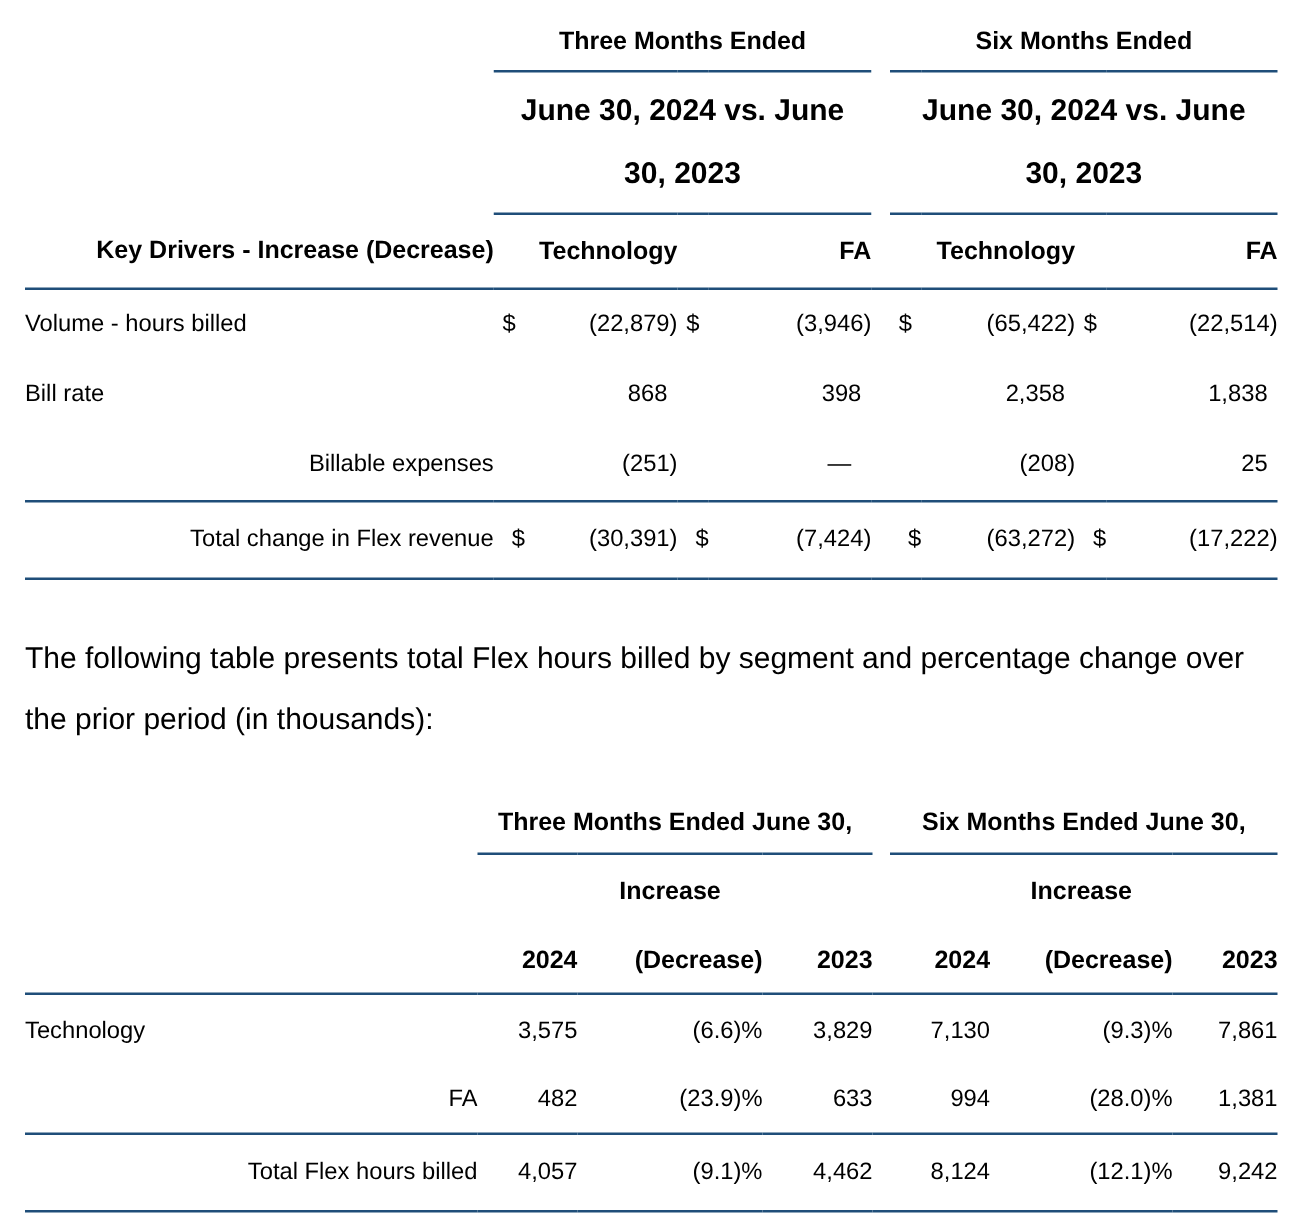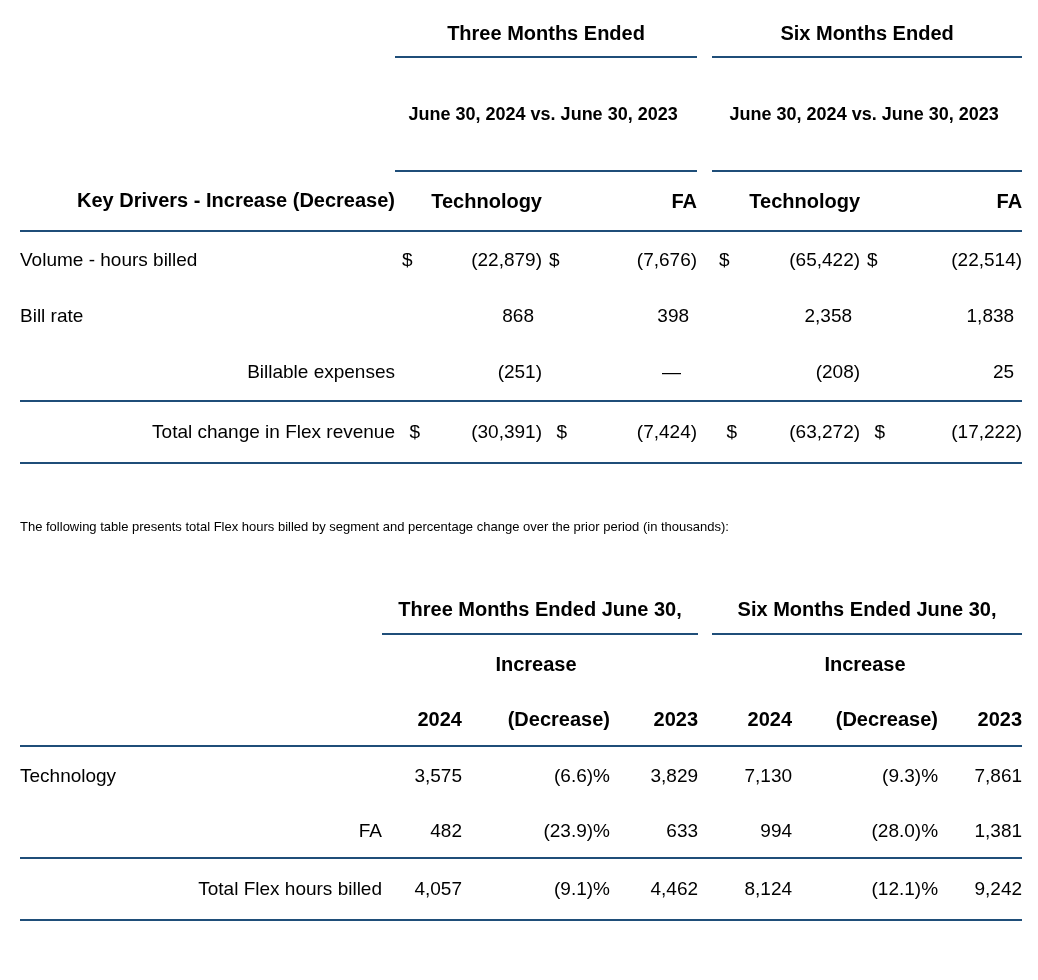--- a/index.html
+++ b/index.html
@@ -25,38 +25,38 @@
   .center{text-align:center;}
   .right{text-align:right;}
   .left{text-align:left;}
   .rule-b{border-bottom:2.5px solid var(--rule);}
   tr.full-rule td{border-bottom:2.5px solid var(--rule);text-align:right;}
   .cur{text-align:left;padding-left:7px;}
   .np{padding-right:8px;}       
   .dash-cell{padding-right:16px;}
   .comparison-text{
     display:inline-block;width:275px;line-height:50px;
-    font-weight:bold;font-size:18px;text-align:left;white-space:normal;
+    font-weight:bold;font-size:24px;text-align:center;white-space:normal;
   }
   
   tr.t1-period td{height:46px;}
   tr.t1-comparison td{height:112px;}
   tr.t1-colhead td{height:58px;}
   tr.t1-data td{height:56px;}
   tr.t1-total td{height:60px;}
   
   tr.t2-period td{height:48px;}
   tr.t2-increase td{height:58px;text-align:center;}
   tr.t2-colhead td{height:52px;}
   tr.t2-data td{height:57px;}
   tr.t2-data-b td{height:53px;}
   tr.t2-total td{height:60px;}
   .intro{
     margin:38px 20px 34px 20px;
-    font-size:13px;line-height:49px;white-space:normal;
+    font-size:24px;line-height:49px;white-space:normal;
   }
 </style>
 </head>
 <body>
 
 <div class="page">
 
   <table>
     <colgroup>
       <col style="width:375px">
@@ -97,21 +97,21 @@
       <td></td>
       <td colspan="2" class="hdr center">Technology</td>
       <td colspan="2" class="hdr center">FA</td>
     </tr>
 
     <tr class="t1-data">
       <td class="left">Volume - hours billed</td>
       <td class="cur">$</td>
       <td class="right">(22,879)</td>
       <td class="cur">$</td>
-      <td class="right">(7,676)</td>
+      <td class="right">(3,946)</td>
       <td></td>
       <td class="cur">$</td>
       <td class="right">(65,422)</td>
       <td class="cur">$</td>
       <td class="right">(22,514)</td>
     </tr>
 
     <tr class="t1-data">
       <td class="left">Bill rate</td>
       <td></td>

